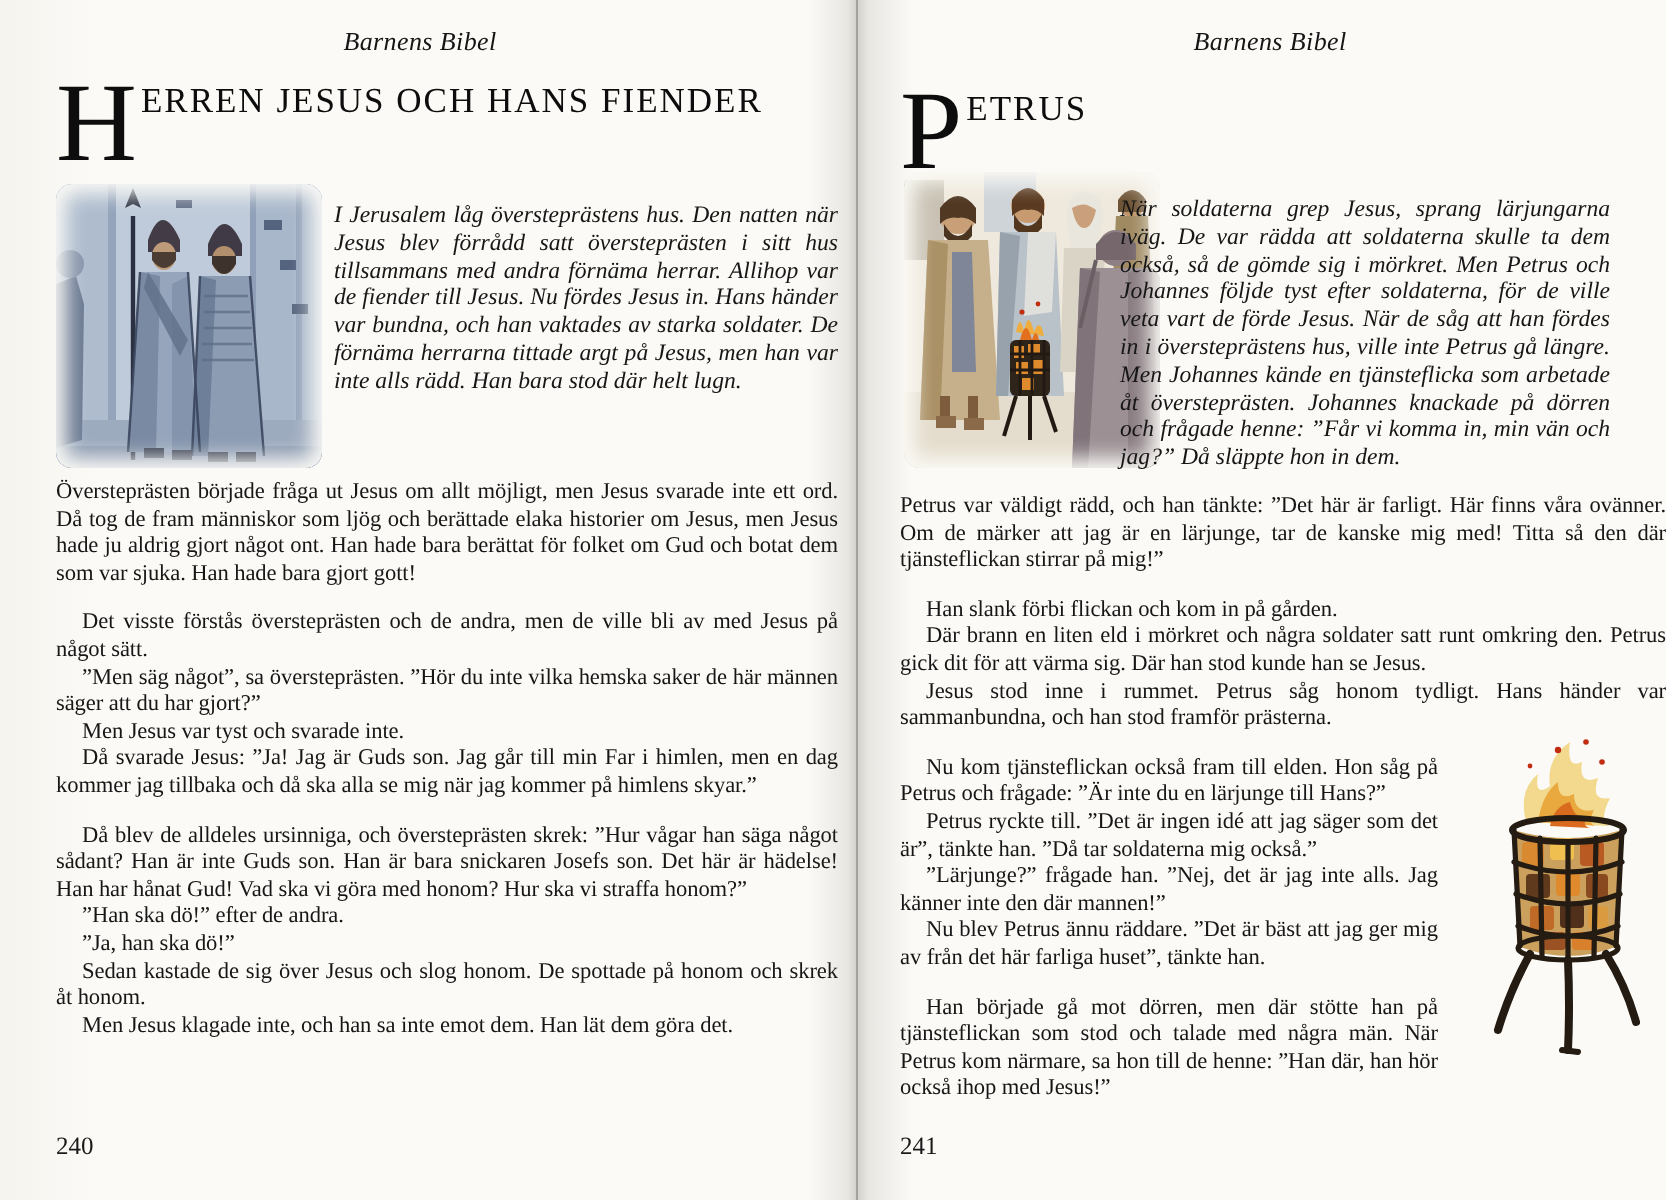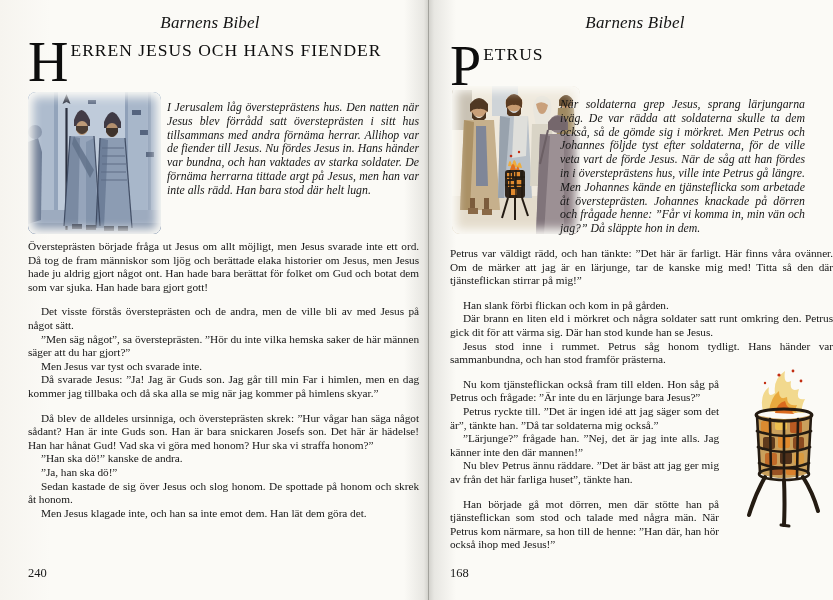--- a/index.html
+++ b/index.html
@@ -16,21 +16,21 @@
     background:linear-gradient(90deg, rgba(60,60,50,0) 0%, rgba(60,60,50,0.10) 38%,
       rgba(60,60,50,0.22) 47%, rgba(60,60,50,0.10) 58%, rgba(60,60,50,0) 100%);
     pointer-events:none;
   }
   .gutter-line {
     position:absolute; top:0; left:428px; width:1px; height:600px;
     background:rgba(40,40,35,0.28); pointer-events:none;
   }
 
   .running-head {
-    position:absolute; top:13px; font-style:italic; font-size:17px;
+    position:absolute; top:13px; font-style:italic; font-size:13px;
     text-align:center; color:#151515; letter-spacing:0.2px;
   }
   .rh-left { left:28px; width:364px; }
   .rh-right { left:450px; width:370px; }
 
   .title { position:absolute; display:flex; align-items:flex-start; }
   .t-left { left:28px; top:38px; width:394px; }
   .t-right { left:450px; top:42px; width:380px; }
   .dropcap {
     font-size:56px; line-height:48px; color:#0d0d0d;
@@ -143,21 +143,21 @@
   <div class="intro intro-left">I Jerusalem låg översteprästens hus. Den natten när Jesus blev förrådd satt översteprästen i sitt hus tillsammans med andra förnäma herrar. Allihop var de fiender till Jesus. Nu fördes Jesus in. Hans händer var bundna, och han vaktades av starka soldater. De förnäma herrarna tittade argt på Jesus, men han var inte alls rädd. Han bara stod där helt lugn.</div>
 
   <div class="body body-left">
     <div>
         <p class="para">Översteprästen började fråga ut Jesus om allt möjligt, men Jesus svarade inte ett ord. Då tog de fram människor som ljög och berättade elaka historier om Jesus, men Jesus hade ju aldrig gjort något ont. Han hade bara berättat för folket om Gud och botat dem som var sjuka. Han hade bara gjort gott!</p>
         <p class="para ind gap">Det visste förstås översteprästen och de andra, men de ville bli av med Jesus på något sätt.</p>
         <p class="para ind">”Men säg något”, sa översteprästen. ”Hör du inte vilka hemska saker de här männen säger att du har gjort?”</p>
         <p class="para ind">Men Jesus var tyst och svarade inte.</p>
         <p class="para ind">Då svarade Jesus: ”Ja! Jag är Guds son. Jag går till min Far i himlen, men en dag kommer jag tillbaka och då ska alla se mig när jag kommer på himlens skyar.”</p>
         <p class="para ind gap">Då blev de alldeles ursinniga, och översteprästen skrek: ”Hur vågar han säga något sådant? Han är inte Guds son. Han är bara snickaren Josefs son. Det här är hädelse! Han har hånat Gud! Vad ska vi göra med honom? Hur ska vi straffa honom?”</p>
-        <p class="para ind">”Han ska dö!” kanske de andra.</p>
+        <p class="para ind">”Han ska dö!” efter de andra.</p>
         <p class="para ind">”Ja, han ska dö!”</p>
         <p class="para ind">Sedan kastade de sig över Jesus och slog honom. De spottade på honom och skrek åt honom.</p>
         <p class="para ind">Men Jesus klagade inte, och han sa inte emot dem. Han lät dem göra det.</p>
       </div>
   </div>
 
   <div class="pageno pn-left">240</div>
 
   <div class="gutter"></div>
   <div class="gutter-line"></div>
@@ -273,23 +273,23 @@
         <ellipse cx="41" cy="48" rx="28" ry="6" fill="none" stroke="#241b12" stroke-width="3"></ellipse>
         <g stroke="#241b12" fill="none" stroke-linecap="round">
           <path d="M22,110 Q12,128 6,148" stroke-width="4"></path>
           <path d="M41,113 Q42,136 41,158" stroke-width="4"></path>
           <path d="M60,110 Q70,126 75,144" stroke-width="4"></path>
           <path d="M38,158 L46,159" stroke-width="3"></path>
         </g>
       </svg>
     </div>
     <div>
-        <p class="para ind gap">Nu kom tjänsteflickan också fram till elden. Hon såg på Petrus och frågade: ”Är inte du en lärjunge bara Jesus?”</p>
+        <p class="para ind gap">Nu kom tjänsteflickan också fram till elden. Hon såg på Petrus och frågade: ”Är inte du en lärjunge till Hans?”</p>
         <p class="para ind">Petrus ryckte till. ”Det är ingen idé att jag säger som det är”, tänkte han. ”Då tar soldaterna mig också.”</p>
         <p class="para ind">”Lärjunge?” frågade han. ”Nej, det är jag inte alls. Jag känner inte den där mannen!”</p>
         <p class="para ind">Nu blev Petrus ännu räddare. ”Det är bäst att jag ger mig av från det här farliga huset”, tänkte han.</p>
         <p class="para ind gap">Han började gå mot dörren, men där stötte han på tjänsteflickan som stod och talade med några män. När Petrus kom närmare, sa hon till de henne: ”Han där, han hör också ihop med Jesus!”</p>
       </div>
   </div>
 
-  <div class="pageno pn-right">168</div>
+  <div class="pageno pn-right">241</div>
 
 </div>
 
 </body></html>

